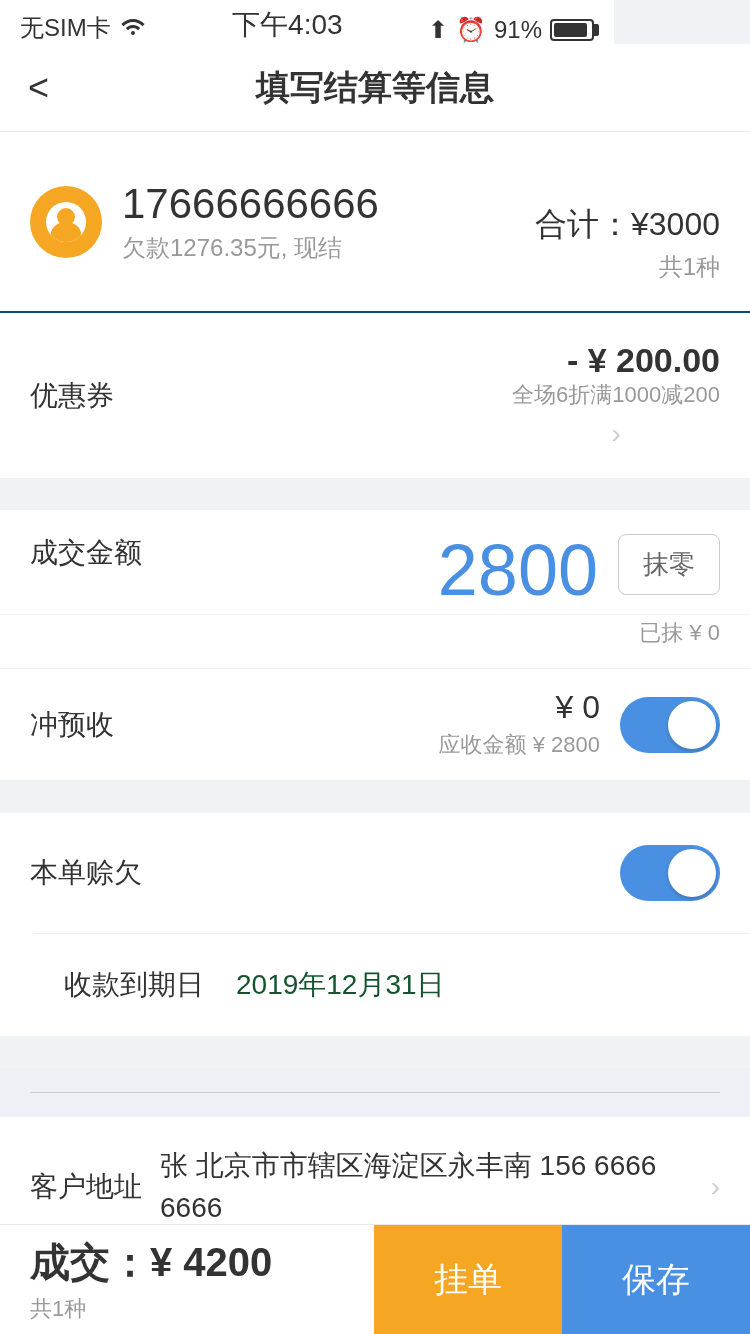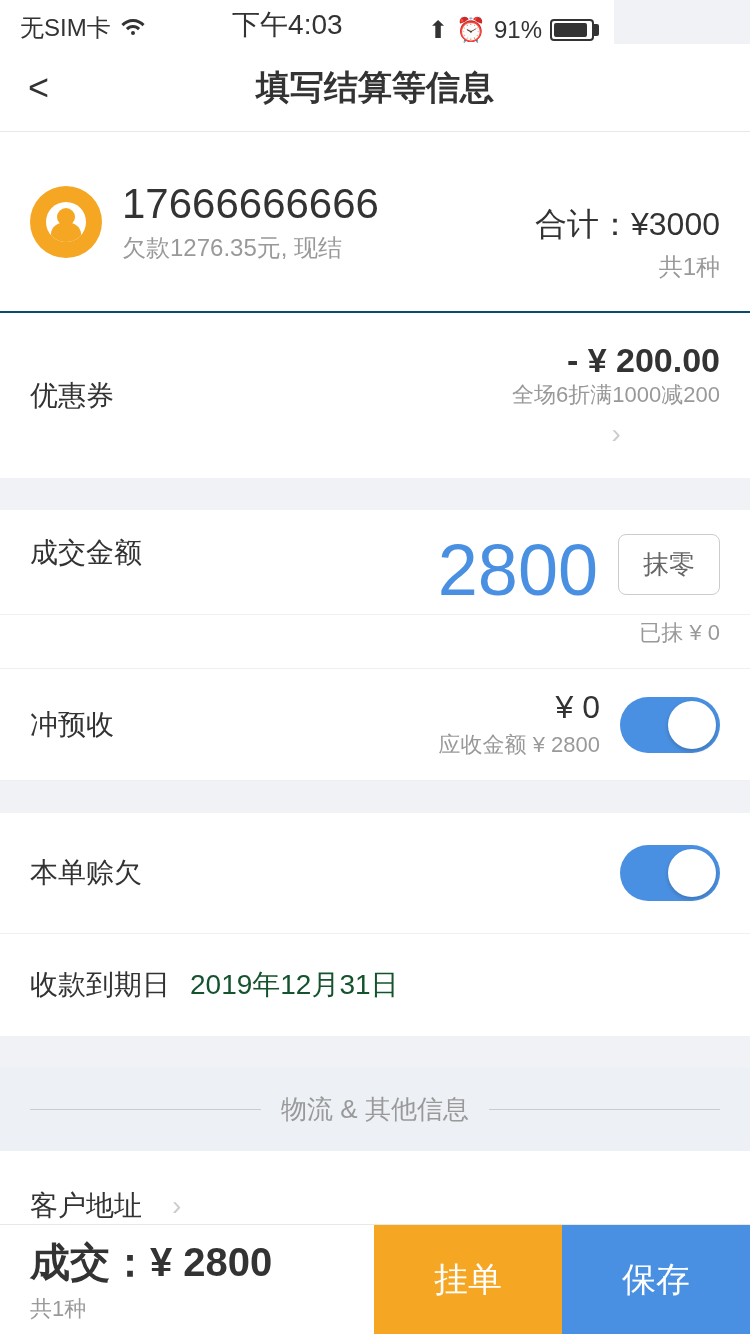--- a/index.html
+++ b/index.html
@@ -251,21 +251,22 @@
       justify-content: space-between;
       min-height: 100px;
     }
 
     
     .due-date-row {
       display: flex;
       align-items: center;
       padding: 32px 30px;
       background: #fff;
-      gap: 20px;
+      gap: 32px;
+      margin-left: 34px;
     }
     .due-date-label { font-size: 28px; color: #333; }
     .due-date-value { font-size: 28px; color: #14532d; }
 
     
     .logistics-divider {
       display: flex;
       align-items: center;
       padding: 24px 30px;
       background: #edf0f5;
@@ -450,35 +451,35 @@
   <div class="due-date-row" style="border-top: 1px solid #f0f0f0;">
     <span class="due-date-label">收款到期日</span>
     <span class="due-date-value">2019年12月31日</span>
   </div>
 </div>
 
 <div class="divider-gray"></div>
 
 <div class="logistics-divider">
   <div class="logistics-line"></div>
-  <span class="logistics-text">物流 &amp; 其他信息</span>
   <div class="logistics-line"></div>
 </div>
 
 <div class="section">
   <div class="address-row">
     <div class="address-label">客户地址</div>
+    <div class="address-value">张 北京市市辖区海淀区永丰南 156 6666 6666</div>
     <span class="chevron-right" style="margin-left:12px;">›</span>
   </div>
 </div>
 
 <div class="content-spacer"></div>
 
 <div class="bottom-bar">
   <div class="bottom-summary">
     <div class="bottom-deal">
-      <span>成交：</span><span>¥ 2800</span>
+      <span>成交：</span><span>¥ 4200</span>
     </div>
     <div class="bottom-count">共1种</div>
   </div>
   <div class="bottom-btn-pending">挂单</div>
   <div class="bottom-btn-save">保存</div>
 </div>
 
 </body></html>

